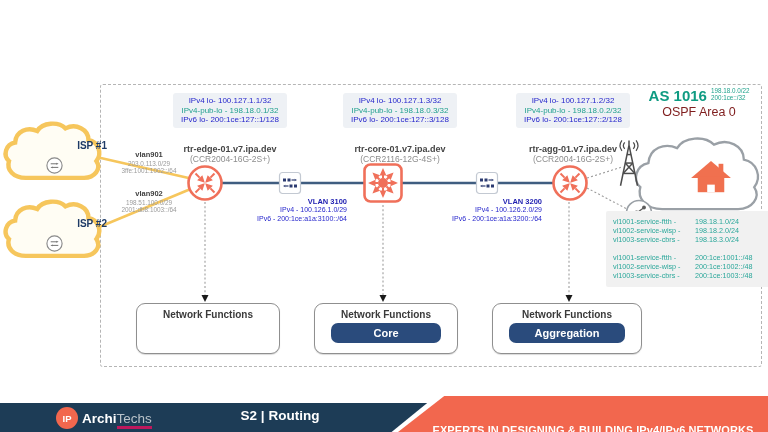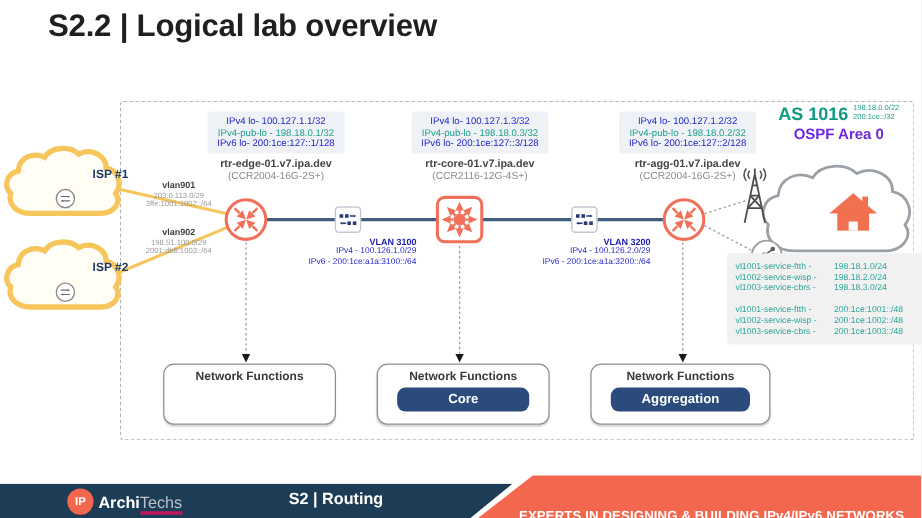--- a/index.html
+++ b/index.html
@@ -7,29 +7,29 @@
          font-family:"Liberation Sans",sans-serif;}
   .abs{position:absolute;}
   .title{left:40px;top:6px;font-size:26px;font-weight:600;color:#1f1f1f;letter-spacing:-0.2px;margin:0;}
   .diagram-border{left:100px;top:84px;width:660px;height:281px;border:1px dashed #b5b5b5;border-radius:3px;}
 
   
   .rcol{width:170px;text-align:center;}
   .ipblock{display:inline-block;background:#eef1f5;border-radius:3px;padding:3px 8px;font-size:8px;line-height:9.5px;}
   .ip-blue{color:#2626cc;}
   .ip-teal{color:#22a08f;}
-  .hostname{margin-top:3px;font-size:9px;font-weight:bold;color:#454545;line-height:10px;}
+  .hostname{margin-top:16px;font-size:9px;font-weight:bold;color:#454545;line-height:10px;}
   .model{font-size:8.5px;color:#8c8c8c;line-height:10px;}
 
   
   .asblock{left:636px;top:87px;width:126px;text-align:center;}
   .asrow{display:flex;align-items:flex-start;justify-content:center;gap:4px;}
   .asn{font-size:15px;font-weight:bold;color:#0f9b82;}
   .asprefix{font-size:6.3px;line-height:7px;color:#1fa28c;text-align:left;}
-  .ospf{font-size:12.5px;font-weight:bold;color:#6d28d9;margin-top:1px;}
+  .ospf{font-size:12.5px;font-weight:normal;color:#7f1d1d;margin-top:1px;}
 
   
   .isp{width:106px;height:76px;text-align:right;}
   .isp svg.cloudshape{position:absolute;left:0;top:0;}
   .isp-label{position:absolute;left:0;width:100%;top:24px;font-size:10px;font-weight:bold;color:#1e3a66;}
   .peer-icon{position:absolute;left:44px;top:40px;}
 
   
   .uvlan{width:86px;text-align:center;}
   .uvlan .vname{font-size:7.5px;font-weight:bold;color:#3f3f3f;line-height:8.5px;}
@@ -64,21 +64,20 @@
   .logo-archi{color:#ffffff;font-weight:bold;}
   .logo-techs{color:#b9c2c9;font-weight:normal;border-bottom:3px solid #be185d;}
   .session{left:180px;top:408px;width:200px;text-align:center;color:#fff;font-size:13.5px;font-weight:bold;}
   .tagline{left:428px;top:424px;width:330px;text-align:center;color:#fff;font-size:11px;font-weight:bold;letter-spacing:0.1px;}
 </style>
 </head>
 <body>
 
 <div class="slide">
 
-  <h1 class="abs title">S2.2 | Logical lab overview</h1>
 
   <div class="abs diagram-border"></div>
 
   <svg class="abs" style="left:0;top:0;" width="768" height="432" viewBox="0 0 768 432">
 
     <line x1="92" y1="156" x2="193" y2="179" stroke="#f6c65c" stroke-width="2.6"></line>
     <line x1="92" y1="230" x2="193" y2="188" stroke="#f6c65c" stroke-width="2.6"></line>
 
     <line x1="205" y1="183" x2="570" y2="183" stroke="#3f5d80" stroke-width="2.6"></line>
 

